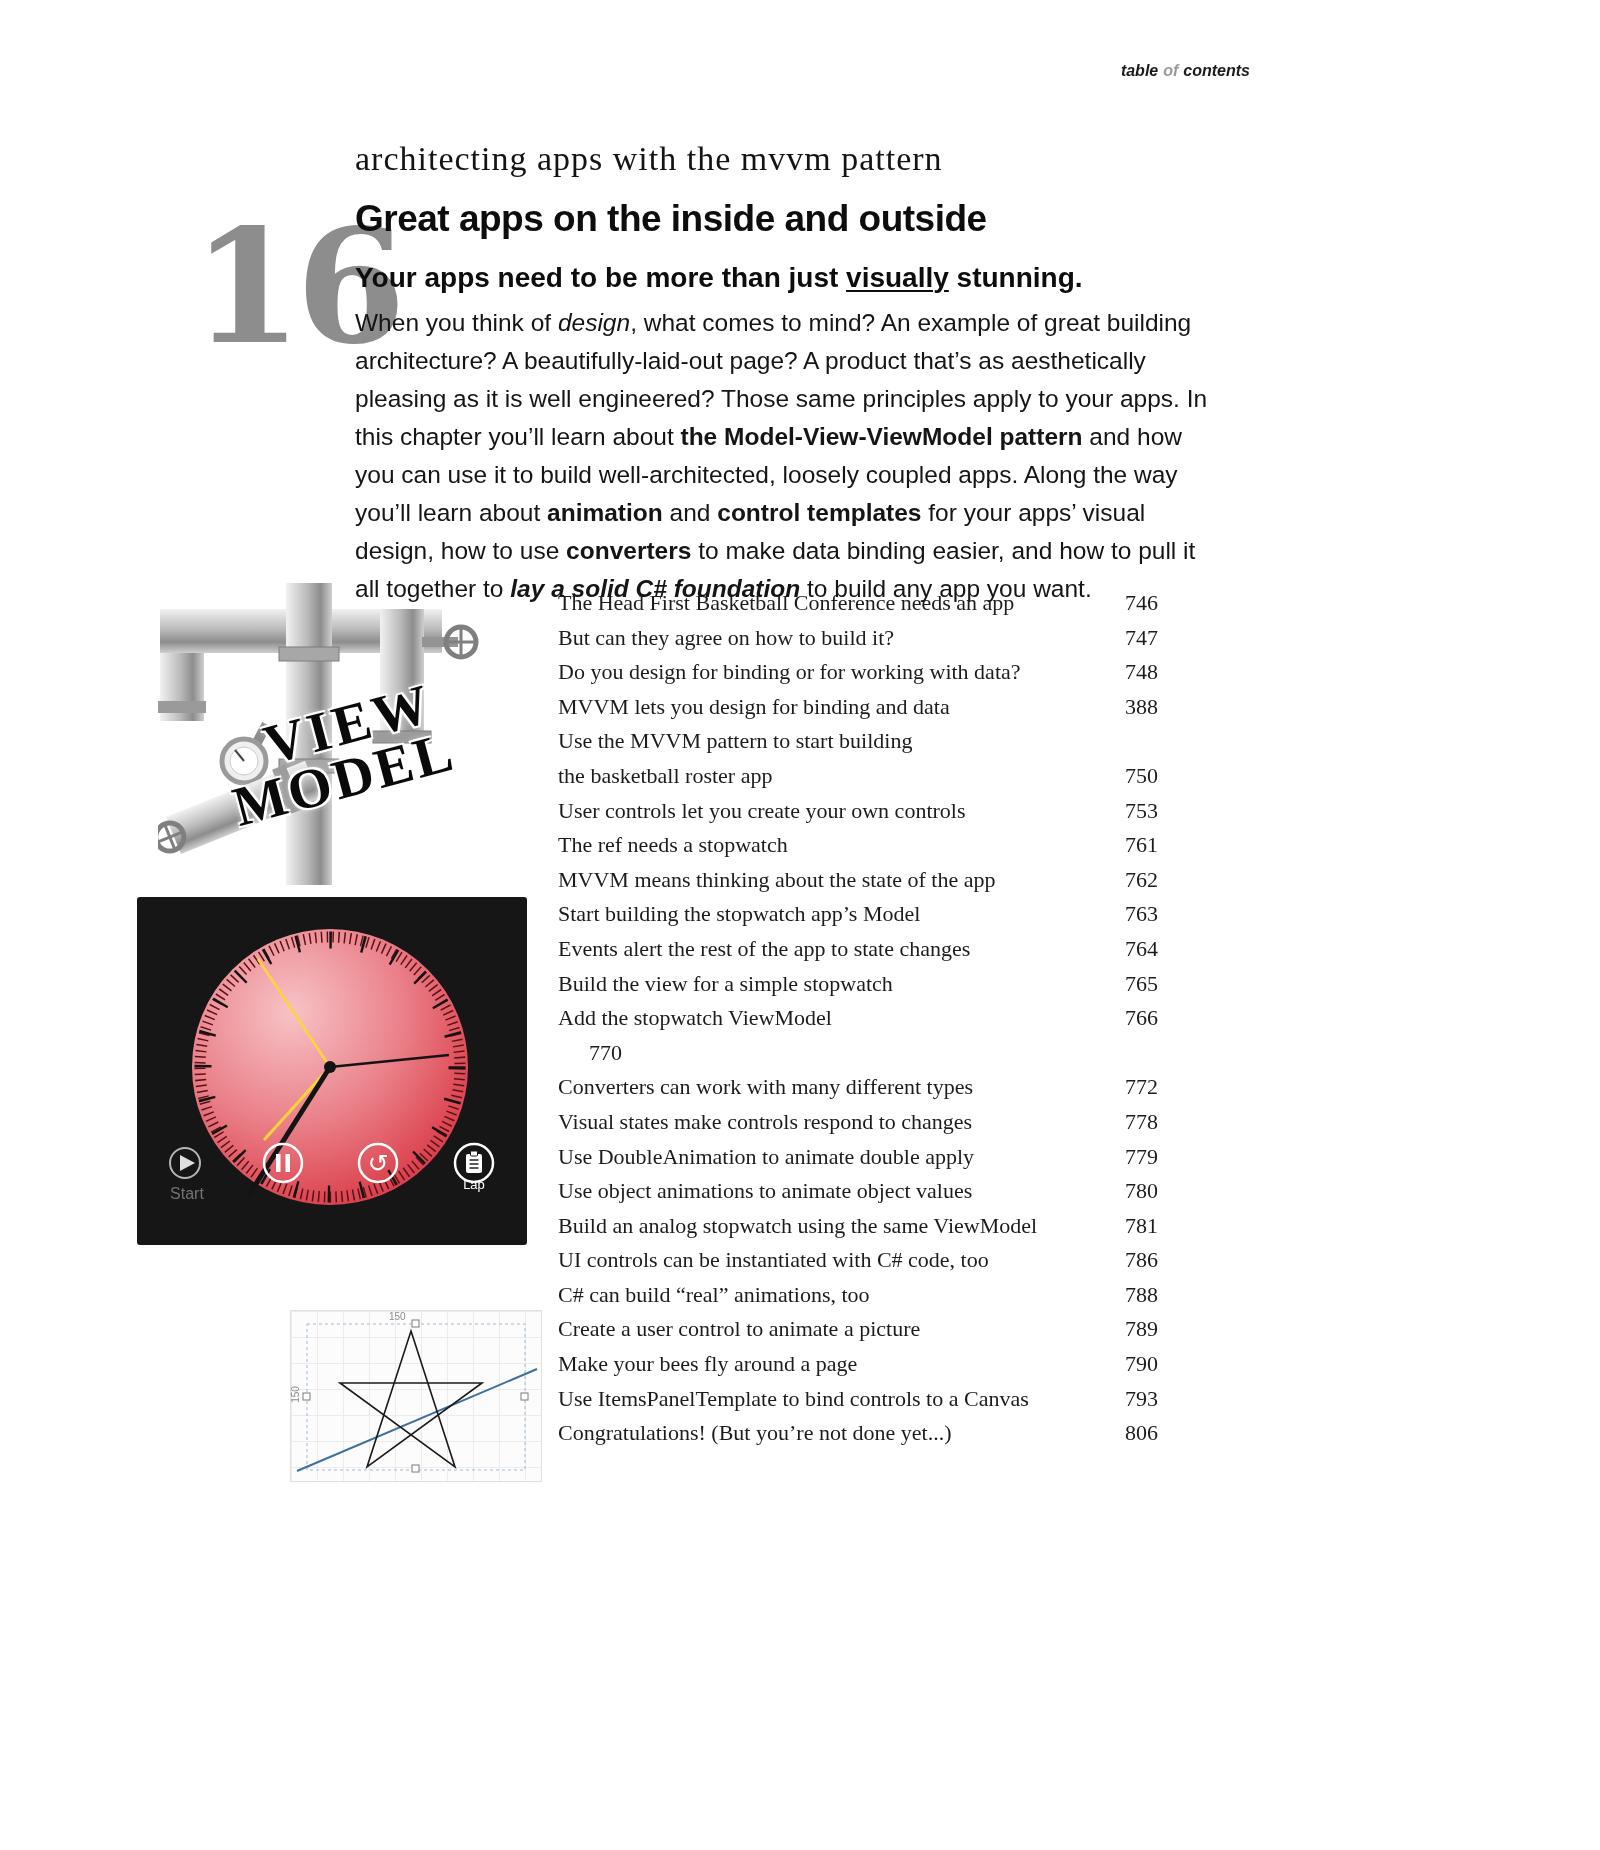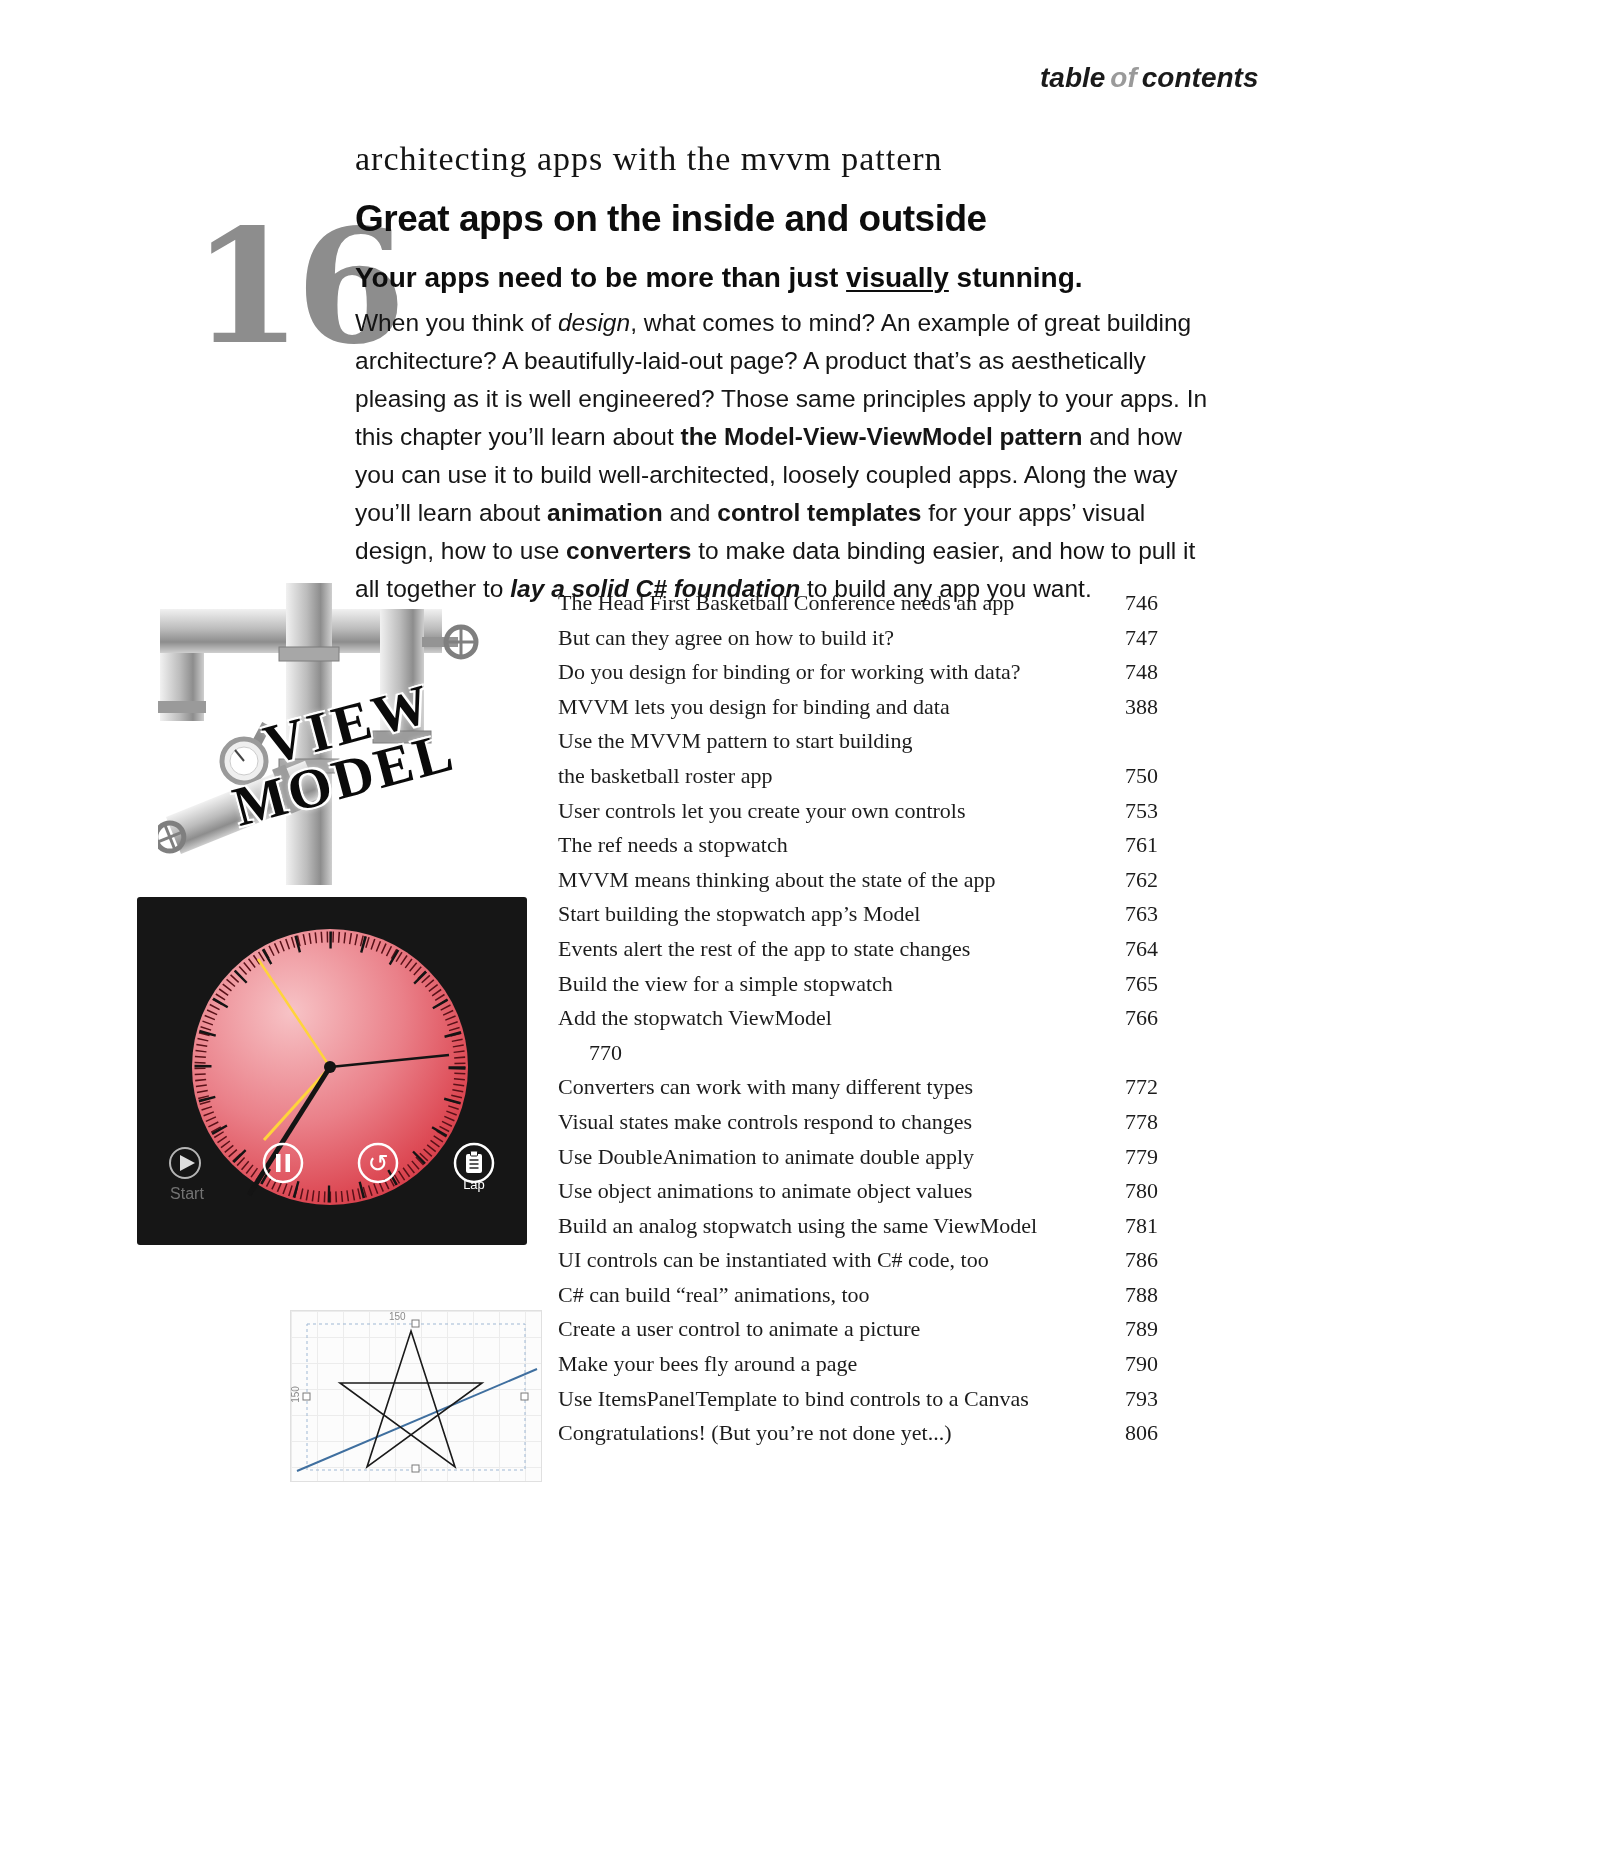--- a/index.html
+++ b/index.html
@@ -1,21 +1,21 @@
 <!DOCTYPE html>
 <html><head>
 <meta charset="utf-8">
 <style>
   html,body{margin:0;padding:0;background:#e9e9e9;}
   .page{position:relative;width:1600px;height:1850px;background:#ffffff;overflow:hidden;
         font-family:"Liberation Sans",sans-serif;color:#111;}
 
   
   .toc-header{position:absolute;top:62px;left:1040px;width:210px;text-align:right;
-              font-family:"Liberation Sans",sans-serif;font-style:italic;font-weight:bold;font-size:28px;color:#1a1a1a;}
+              font-family:"Liberation Sans",sans-serif;font-style:italic;font-weight:bold;font-size:16px;color:#1a1a1a;}
   .toc-header .of{color:#9a9a9a;margin:0 5px;font-weight:bold;}
 
   
   .chapter-number{position:absolute;left:192px;top:208px;font-family:"DejaVu Serif",serif;
                   font-weight:bold;font-size:158px;line-height:1;color:#8d8d8d;letter-spacing:-6px;}
   .kicker{position:absolute;left:355px;top:140px;font-family:"Liberation Serif",serif;
           font-size:34px;color:#141414;letter-spacing:1px;}
   .chapter-title{position:absolute;left:355px;top:198px;font-size:37px;font-weight:800;letter-spacing:-0.5px;color:#0d0d0d;}
   .chapter-subtitle{position:absolute;left:355px;top:262px;font-size:28px;font-weight:bold;color:#0d0d0d;}
   .chapter-subtitle .ul{text-decoration:underline;text-decoration-thickness:2px;text-underline-offset:3px;}

